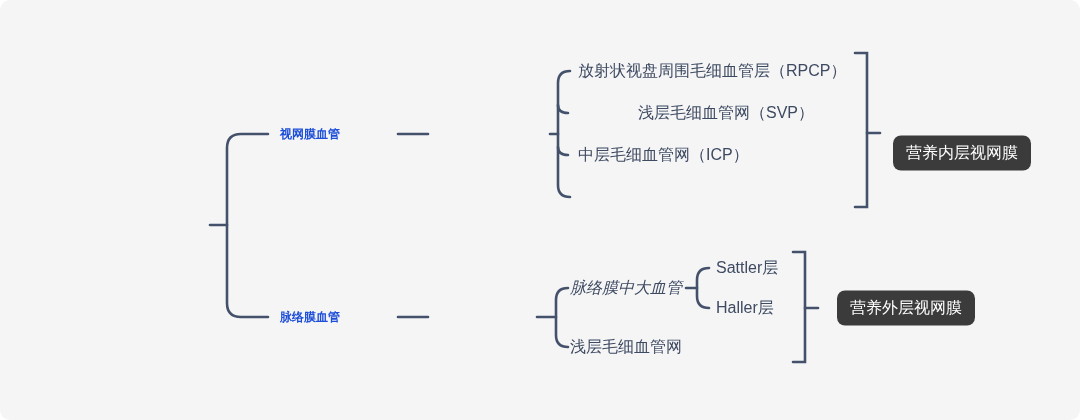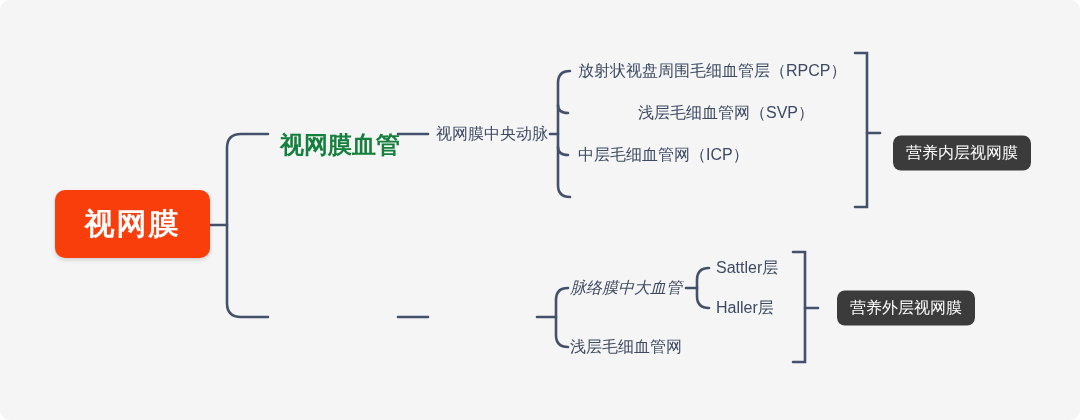--- a/index.html
+++ b/index.html
@@ -13,21 +13,21 @@
   }
   #wires{position:absolute;left:0;top:0;width:1080px;height:420px;}
   .abs{position:absolute;transform:translateY(-50%);white-space:nowrap;}
   .root-box{
     position:absolute;left:55px;top:190px;width:155px;height:68px;
     background:#f93e0c;border-radius:10px;
     display:flex;align-items:center;justify-content:center;
     color:#ffffff;font-size:30px;font-weight:bold;letter-spacing:2px;
     box-shadow:0 2px 4px rgba(0,0,0,0.15);
   }
-  .branch-label{font-size:24px;font-weight:bold;color:#15803d;margin-top:11px;}
+  .branch-label{font-size:12px;font-weight:bold;color:#1d4ed8;}
   .sub-label{font-size:16px;color:#3e4a61;}
   .leaf-label{font-size:16px;color:#3e4a61;}
   .summary-box{
     position:absolute;
     background:#3b3b3b;border-radius:8px;
     color:#ffffff;font-size:16px;
     padding:7px 13px;
     transform:translateY(-50%);
     white-space:nowrap;
   }
@@ -52,31 +52,30 @@
 
     <path d="M 398 317 H 428"></path>
     <path d="M 537 317 H 556"></path>
     <path d="M 568 288 Q 556 288 556 300 V 335 Q 556 347 568 347"></path>
     <path d="M 686 288 H 697"></path>
     <path d="M 709 268 Q 697 268 697 280 V 296 Q 697 308 709 308"></path>
     <path d="M 793 252 H 805 V 362 H 793"></path>
     <path d="M 805 308 H 818"></path>
   </svg>
 
-  <div class="root-box">视网膜</div>
 
   <div class="abs branch-label" style="left:280px;top:134px;">视网膜血管</div>
-  <div class="abs sub-label" style="left:436px;top:134px;">视网膜中央动脉</div>
 
   <div class="abs leaf-label" style="left:578px;top:71px;">放射状视盘周围毛细血管层（RPCP）</div>
   <div class="abs leaf-label" style="left:610px;top:113px;margin-left:28px;">浅层毛细血管网（SVP）</div>
   <div class="abs leaf-label" style="left:578px;top:155px;">中层毛细血管网（ICP）</div>
 
   <div class="summary-box" style="left:893px;top:133px;margin-top:20px;">营养内层视网膜</div>
 
+  <div class="abs branch-label" style="left:280px;top:317px;">脉络膜血管</div>
 
   <div class="abs leaf-label" style="left:570px;top:288px;font-style:italic;">脉络膜中大血管</div>
   <div class="abs leaf-label" style="left:570px;top:347px;">浅层毛细血管网</div>
 
   <div class="abs leaf-label" style="left:716px;top:268px;">Sattler层</div>
   <div class="abs leaf-label" style="left:716px;top:308px;">Haller层</div>
 
   <div class="summary-box" style="left:837px;top:308px;">营养外层视网膜</div>
 
 </div>

